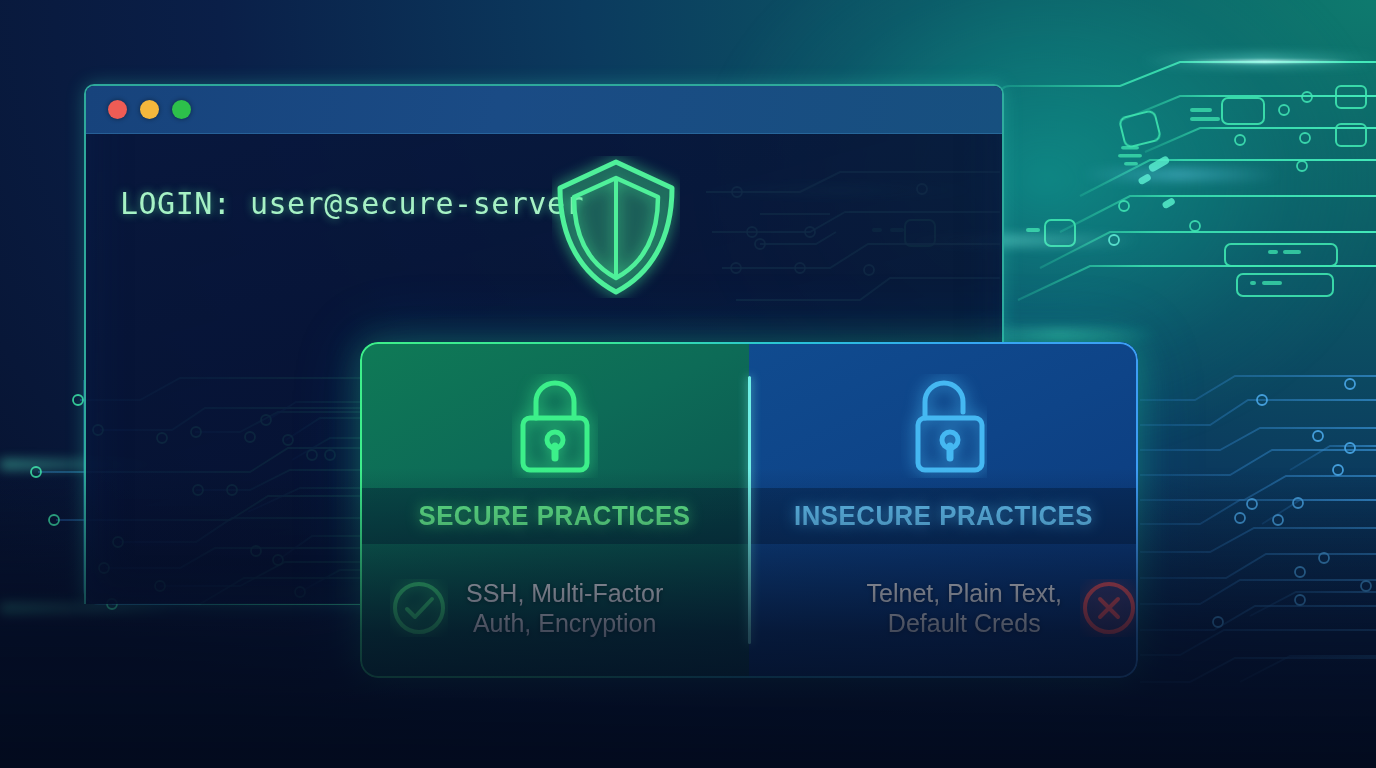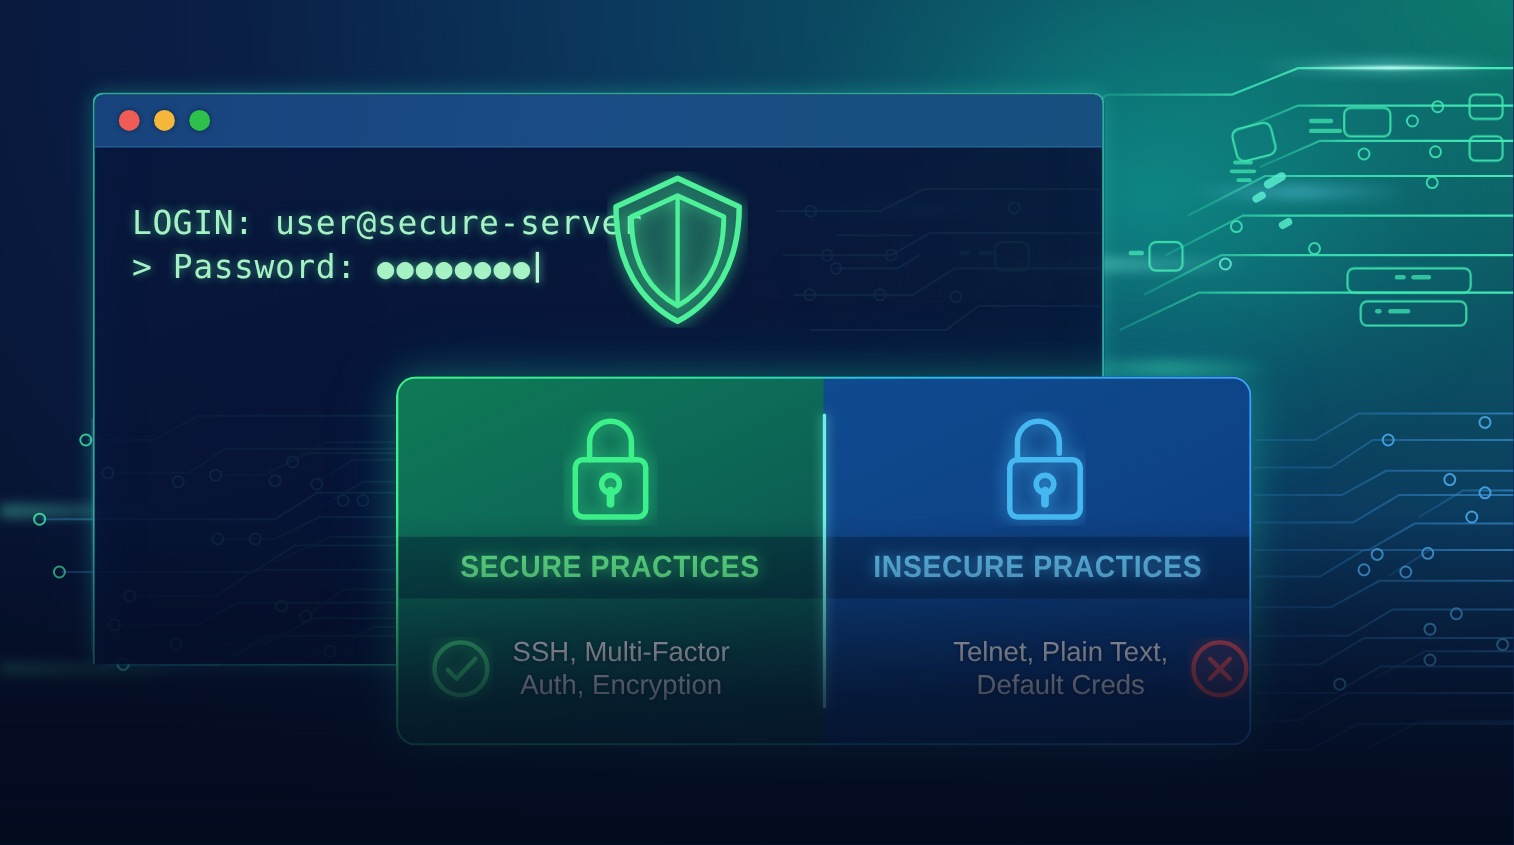--- a/index.html
+++ b/index.html
@@ -1,19 +1,19 @@
 <!DOCTYPE html>
 <html><head>
 <meta charset="utf-8">
 <style>
   html,body{margin:0;padding:0;background:#050d20;}
   #stage{
     position:relative;width:1376px;height:768px;overflow:hidden;
     font-family:"Liberation Sans",sans-serif;
-    background:#1d4ed8;
+    background:#6d28d9;
   }
   
   .bg-base{position:absolute;inset:0;
     background:
       radial-gradient(120% 130% at 100% 0%, #0e7a6e 0%, #0c5f66 22%, #0b3a5e 48%, #0a1f48 70%, #071330 100%),
       linear-gradient(160deg,#0d2050 0%,#0a1a3e 45%,#061026 100%);
   }
   .bg-tealglow{position:absolute;right:-120px;top:-180px;width:900px;height:720px;
     background:radial-gradient(closest-side, rgba(18,190,170,.45), rgba(13,120,130,.18) 55%, rgba(0,0,0,0) 78%);
     filter:blur(6px);}
@@ -289,21 +289,20 @@
   <div class="streak b" style="left:960px;top:330px;width:200px;background:linear-gradient(to right,rgba(60,240,200,0),#4be8bc,rgba(60,240,200,0));"></div>
 
   <div id="terminal">
     <div id="titlebar">
       <div class="dot red"></div>
       <div class="dot amber"></div>
       <div class="dot green"></div>
     </div>
     <div id="termbody">
       <div class="term-line l1">LOGIN: user@secure-server</div>
-      <div class="term-line l2"><span>&gt; Password: </span><span class="pwdots">●●●●●●●●</span><span class="caret"></span></div>
     </div>
   </div>
 
   <svg id="shield" viewBox="0 0 128 142">
     <g fill="none" stroke="#4ff09a" stroke-linejoin="round" stroke-linecap="round" style="filter:drop-shadow(0 0 7px rgba(70,240,150,.85));">
       <path d="M64 6 L120 32 C120 84 98 118 64 136 C30 118 8 84 8 32 Z" stroke-width="5" fill="rgba(60,220,140,.10)"></path>
       <path d="M64 22 L106 41 C106 82 90 108 64 122 C38 108 22 82 22 41 Z" stroke-width="4.5" fill="rgba(70,230,150,.12)"></path>
       <path d="M64 24 L64 121" stroke-width="4"></path>
     </g>
   </svg>

